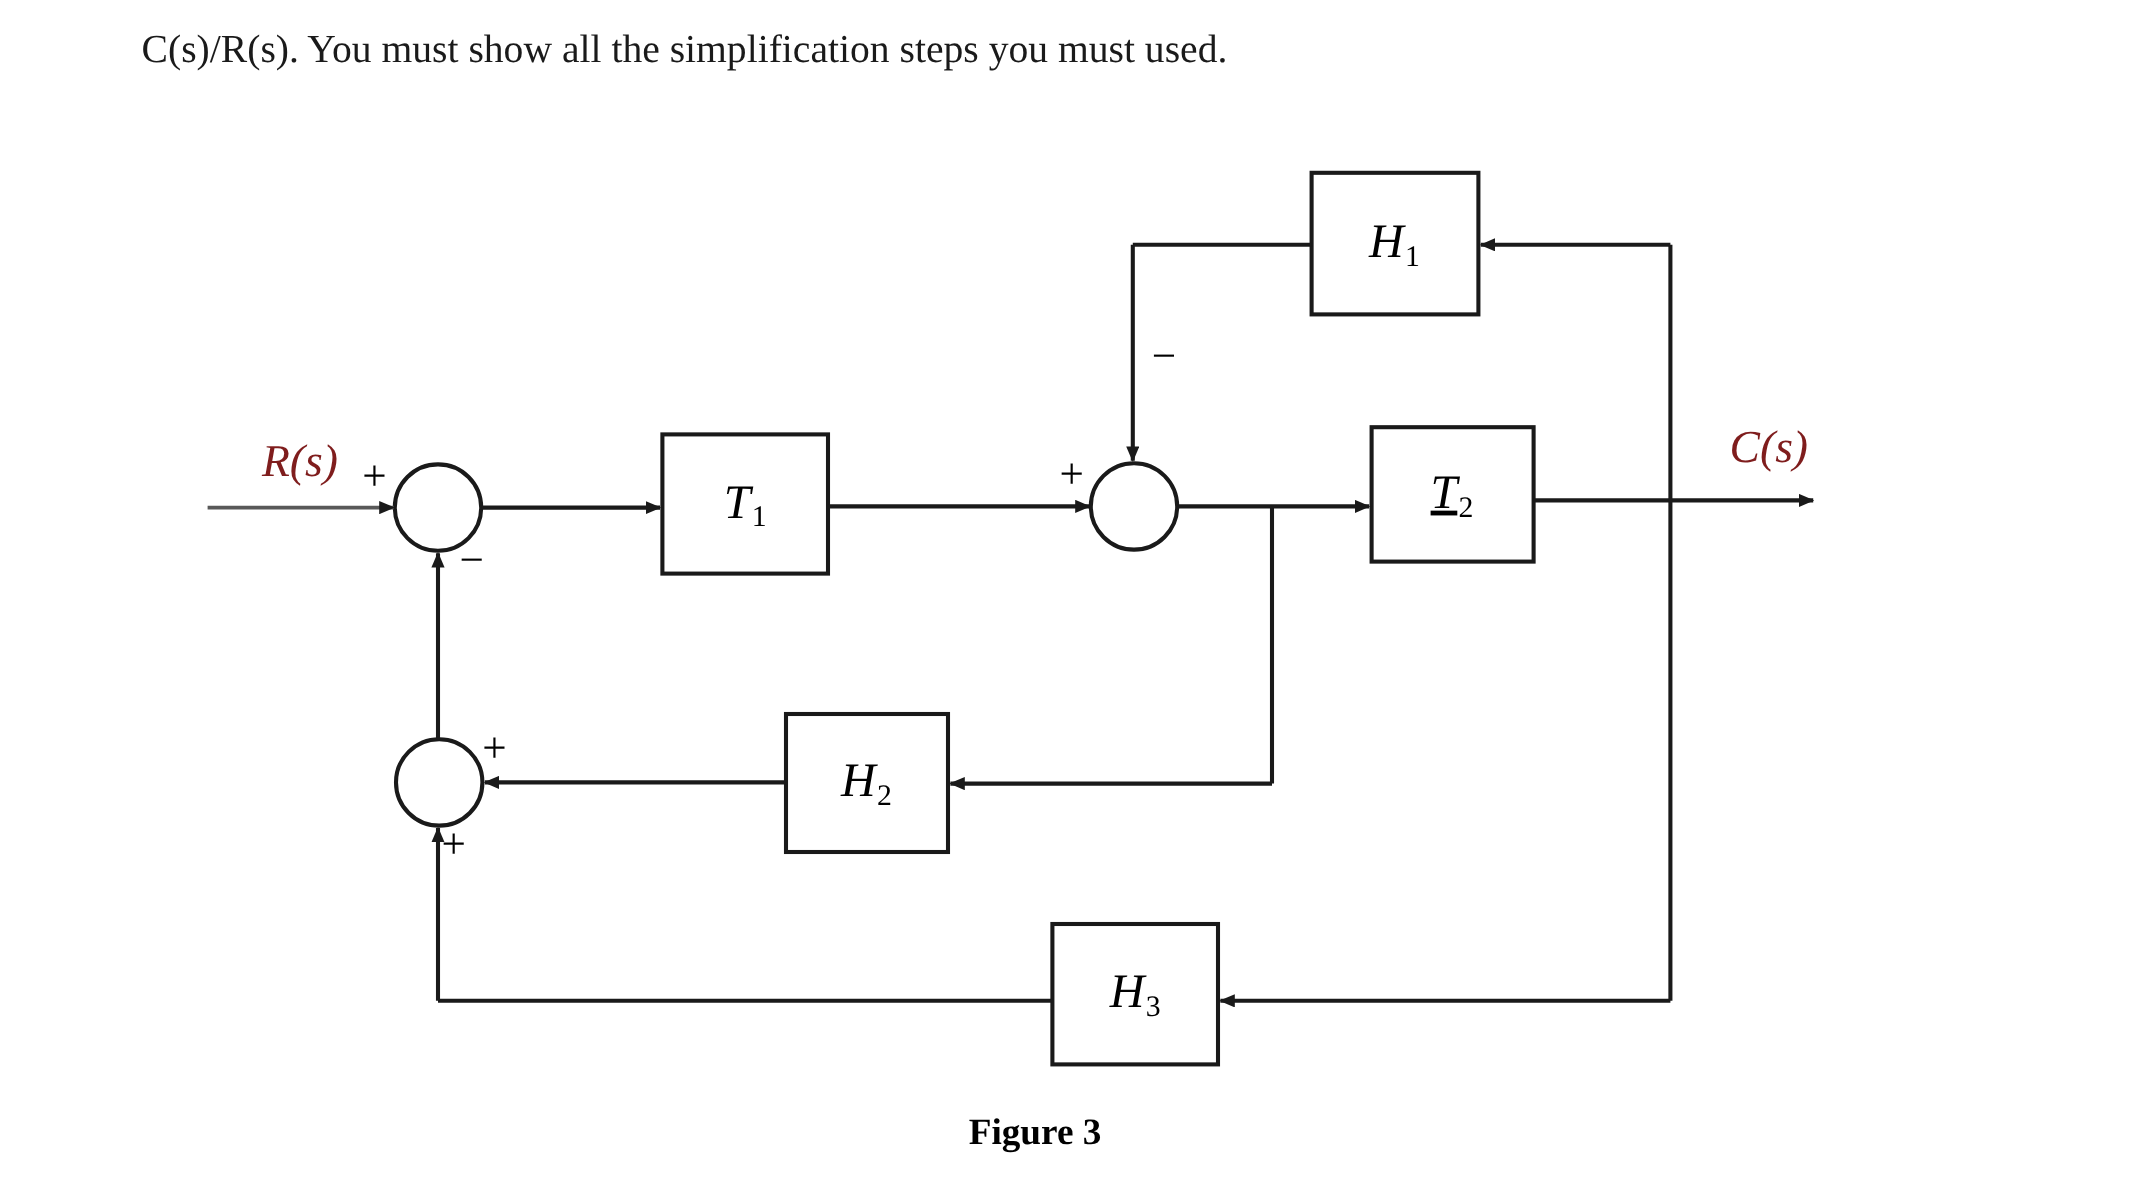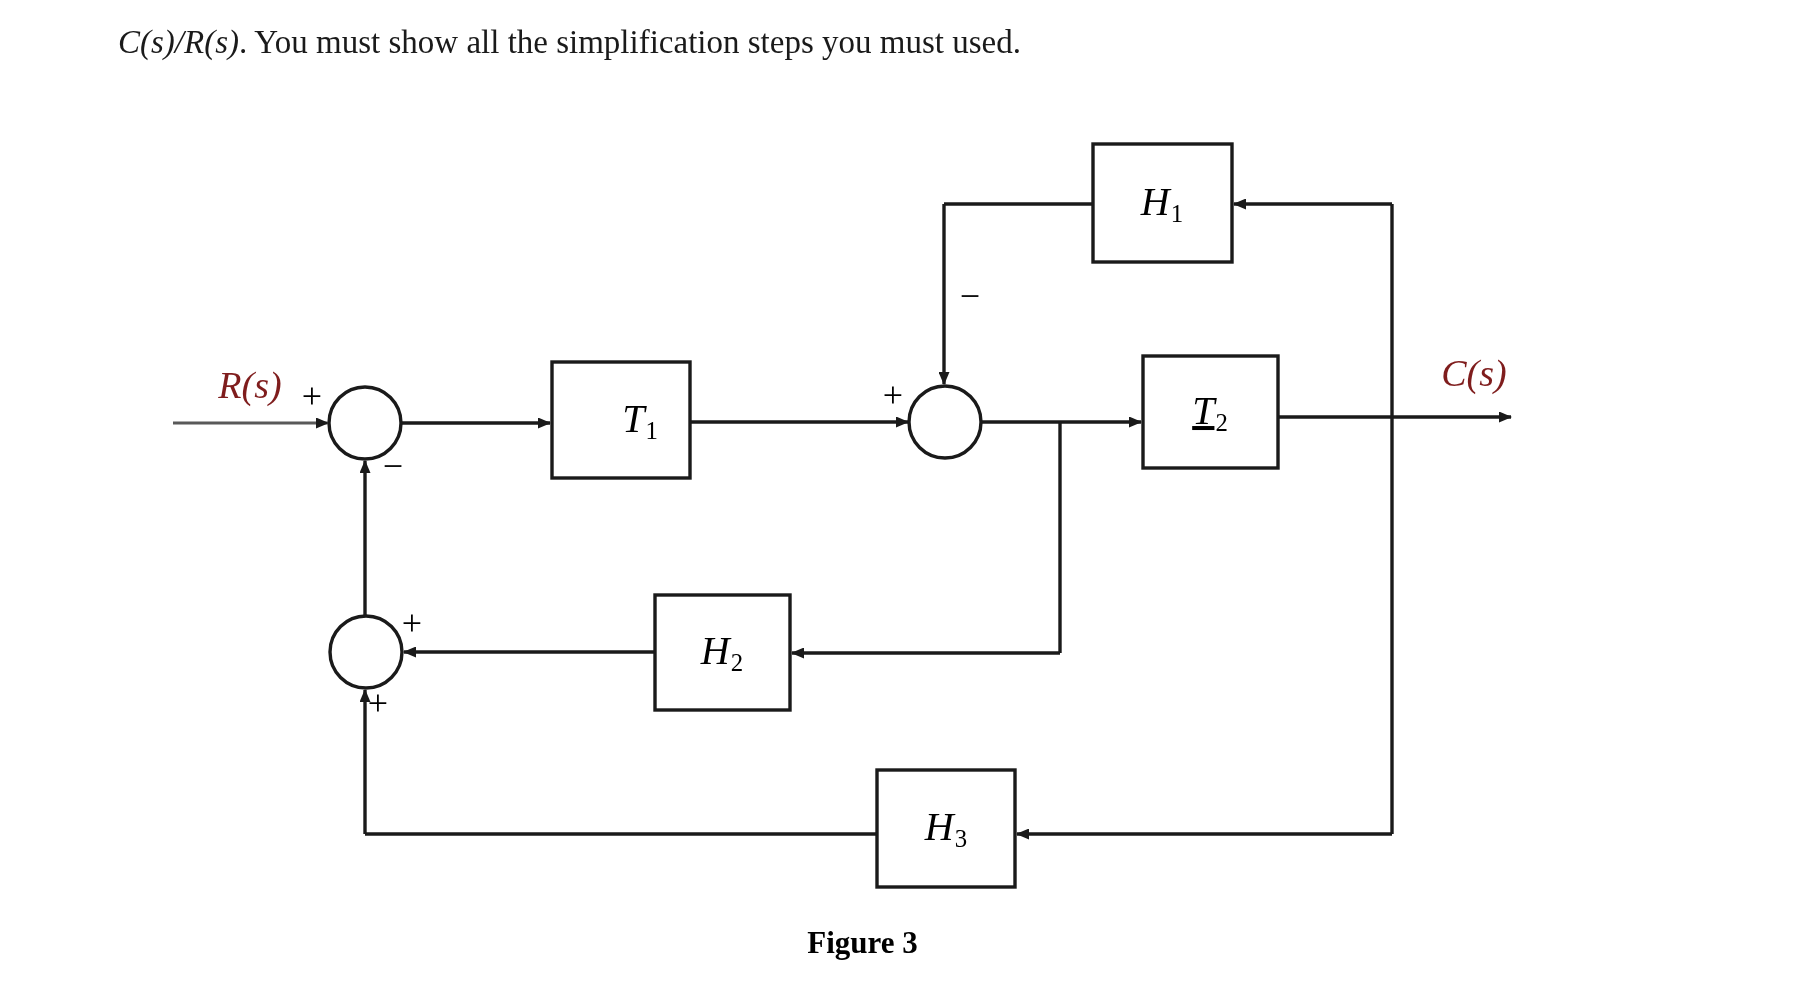--- a/index.html
+++ b/index.html
@@ -29,21 +29,20 @@
     color: #1a1a1a;
   }
   #question .line {
     display: block;
   }
   #question .line-justify {
     text-align: justify;
     text-align-last: justify;
   }
   .mathit {
-    font-style: italic;
     font-family: "Liberation Serif", "DejaVu Serif", serif;
   }
   
   #diagram-canvas {
     position: absolute;
     left: 0;
     top: 105px;
     width: 1495px;
     height: 810px;
   }
@@ -174,21 +173,21 @@
         <line x1="365" y1="729" x2="365" y2="585" marker-end="url(#arrU)"></line>
 
         <line x1="365" y1="511" x2="365" y2="356" marker-end="url(#arrU)"></line>
       </g>
     </svg>
 
     <div class="block-label" style="left:1162px; top:98px;">
       <span>H</span><sub>1</sub>
     </div>
 
-    <div class="block-label" style="left:621px; top:315px;margin-left:19px;">
+    <div class="block-label" style="left:621px; top:315px;">
       <span>T</span><sub>1</sub>
     </div>
 
     <div class="block-label" style="left:1210px; top:307px;text-decoration:underline;">
       <span>T</span><sub>2</sub>
     </div>
 
     <div class="block-label" style="left:722px; top:547px;">
       <span>H</span><sub>2</sub>
     </div>

